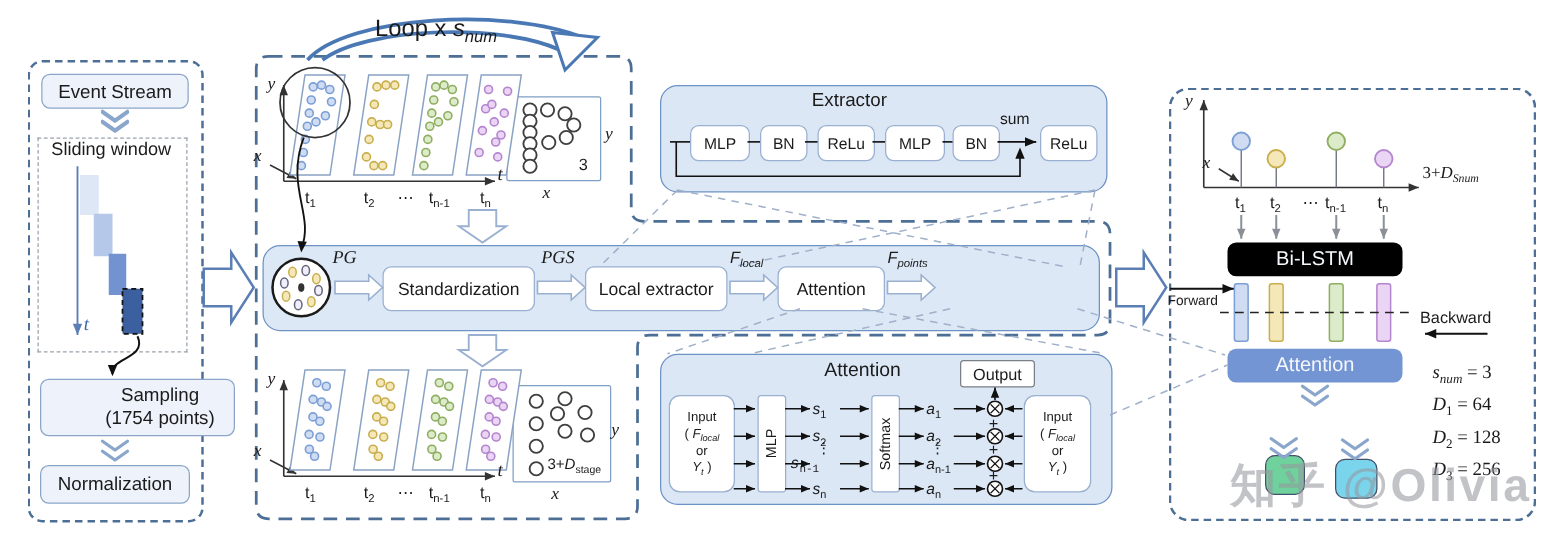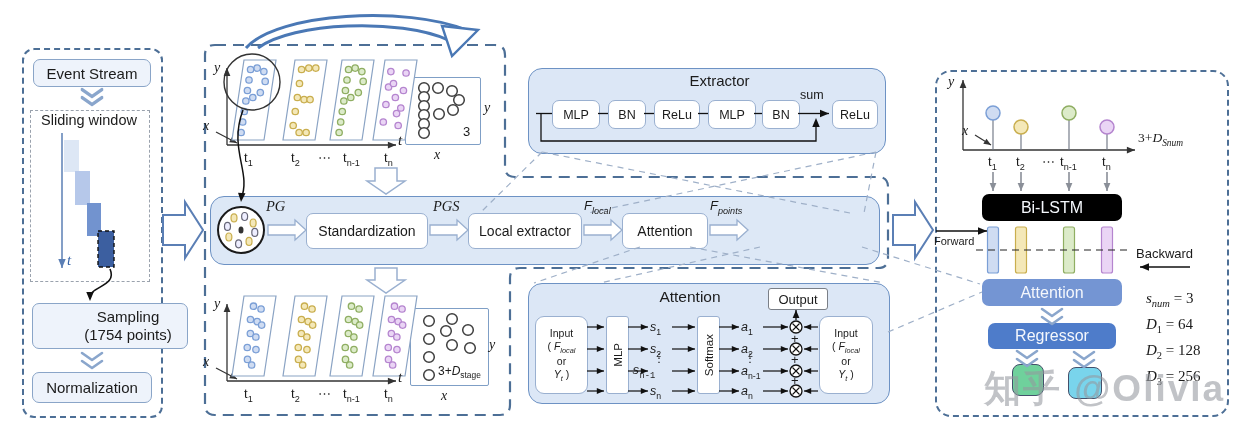--- a/index.html
+++ b/index.html
@@ -36,38 +36,39 @@
   <div class="title" style="left:32px;top:112px;width:114px;font-size:14.5px;">Sliding window</div>
   <div class="lbl math" style="left:67px;top:252px;color:#3a66a8;font-size:15px;">t</div>
   <div class="box lightbox" style="left:32px;top:303px;width:118px;height:44px;flex-direction:column;line-height:1.2;padding-left:36px;">
     <div>Sampling</div>
     <div>(1754 points)</div>
   </div>
   <div class="box lightbox" style="left:32px;top:372px;width:118px;height:29px;">
     <span>Normalization</span>
   </div>
 
+  <div class="lbl" style="left:300px;top:13px;font-size:19px;">Loop x <i>s</i><sub><i>num</i></sub></div>
 
   <div class="band" style="left:210px;top:196px;width:668px;height:67px;"></div>
   <div class="lbl math" style="left:266px;top:198px;font-size:14.5px;">PG</div>
   <div class="lbl math" style="left:433px;top:198px;font-size:14.5px;">PGS</div>
   <div class="lbl" style="left:584px;top:198px;font-size:13px;"><i>F</i><sub><i>local</i></sub></div>
   <div class="lbl" style="left:710px;top:198px;font-size:13px;"><i>F</i><sub><i>points</i></sub></div>
   <div class="box" style="left:306px;top:213px;width:120px;height:34px;">
     <span>Standardization</span>
   </div>
   <div class="box" style="left:468px;top:213px;width:112px;height:34px;">
     <span>Local extractor</span>
   </div>
   <div class="box" style="left:622px;top:213px;width:84px;height:34px;">
     <span>Attention</span>
   </div>
 
   <div class="detail" style="left:528px;top:68px;width:356px;height:84px;"></div>
-  <div class="title" style="left:528px;top:72px;width:303px;padding-left:40px;">Extractor</div>
+  <div class="title" style="left:528px;top:72px;width:303px;">Extractor</div>
   <div class="box" style="left:552px;top:100px;width:46px;height:27px;font-size:12.5px;">
       <span>MLP</span>
     </div>
   <div class="box" style="left:608px;top:100px;width:36px;height:27px;font-size:12.5px;">
       <span>BN</span>
     </div>
   <div class="box" style="left:654px;top:100px;width:44px;height:27px;font-size:12.5px;">
       <span>ReLu</span>
     </div>
   <div class="box" style="left:708px;top:100px;width:46px;height:27px;font-size:12.5px;">
@@ -106,23 +107,20 @@
 
   <div class="dashpanel" style="left:935px;top:70px;width:290px;height:343px;border-radius:16px;"></div>
   <div class="lbl" style="left:1138px;top:130px;font-size:13.5px;font-family:'Liberation Serif',serif;">3+<i>D</i><sub><i>Snum</i></sub></div>
   <div class="bar" style="left:982px;top:194px;width:140px;height:27px;background:#000000;">
       <span>Bi-LSTM</span>
     </div>
   <div class="lbl" style="left:934px;top:235px;font-size:11px;">Forward</div>
   <div class="lbl" style="left:1136px;top:246px;font-size:13px;">Backward</div>
   <div class="bar" style="left:982px;top:279px;width:140px;height:27px;background:#7495d3;">
       <span>Attention</span>
-    </div>
-  <div class="bar" style="left:988px;top:323px;width:128px;height:26px;background:#4e7cca;">
-      <span>Regressor</span>
     </div>
   <div class="box" style="left:1012px;top:364px;width:30px;height:30px;background:#6fd19c;border:1.6px solid #44506b;border-radius:8px;"></div>
   <div class="box" style="left:1068px;top:367px;width:32px;height:30px;background:#79d4ec;border:1.6px solid #44506b;border-radius:8px;"></div>
   <div class="lbl" style="left:1146px;top:290px;font-size:15px;font-family:'Liberation Serif',serif;"><i>s</i><sub><i>num</i></sub> = 3</div>
   <div class="lbl" style="left:1146px;top:316px;font-size:15px;font-family:'Liberation Serif',serif;"><i>D</i><sub>1</sub> = 64</div>
   <div class="lbl" style="left:1146px;top:342px;font-size:15px;font-family:'Liberation Serif',serif;"><i>D</i><sub>2</sub> = 128</div>
   <div class="lbl" style="left:1146px;top:368px;font-size:15px;font-family:'Liberation Serif',serif;"><i>D</i><sub>3</sub> = 256</div>
 
   <div id="watermark" style="left:984px;top:364px;">知乎 @Olivia</div>
 

